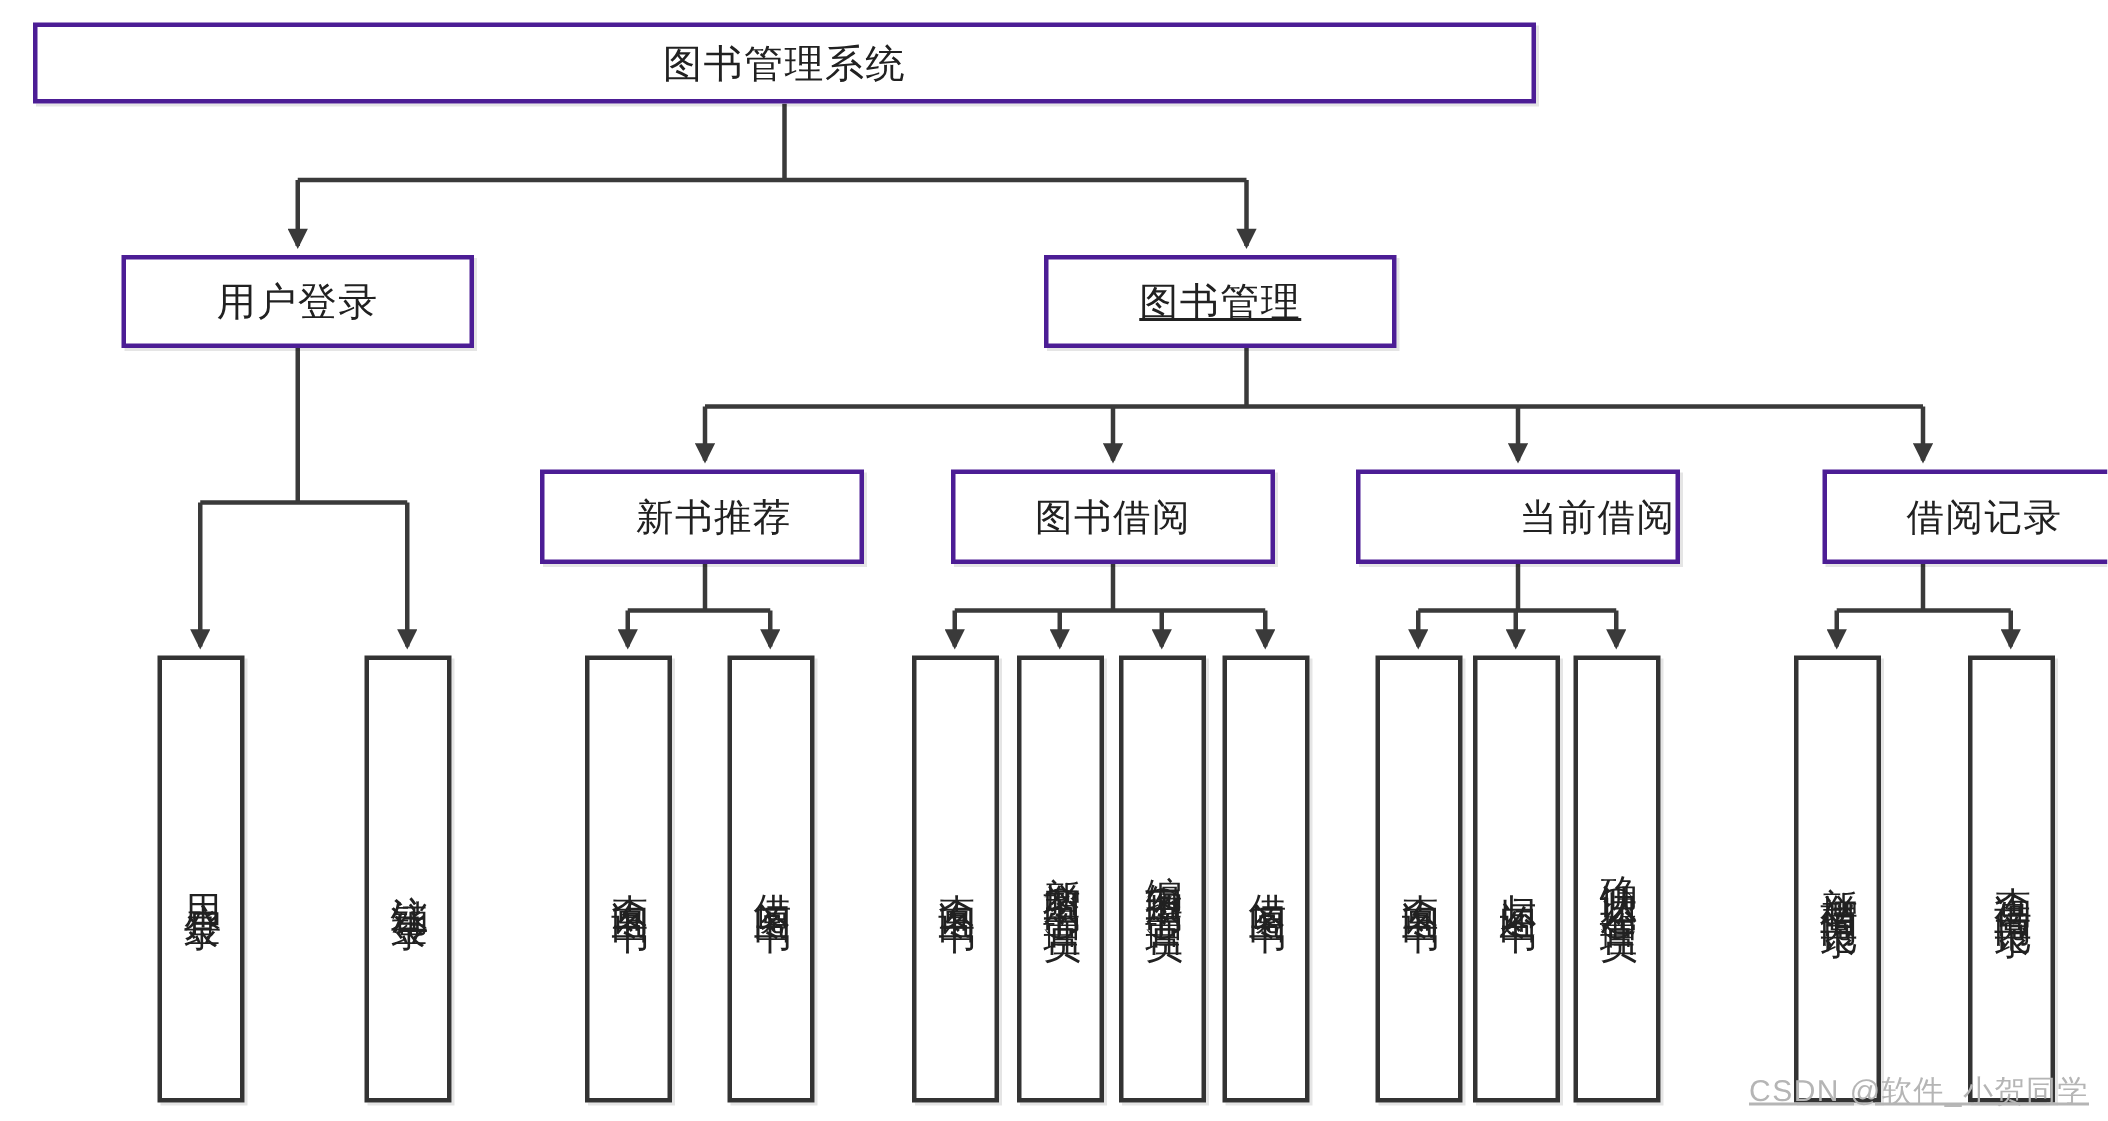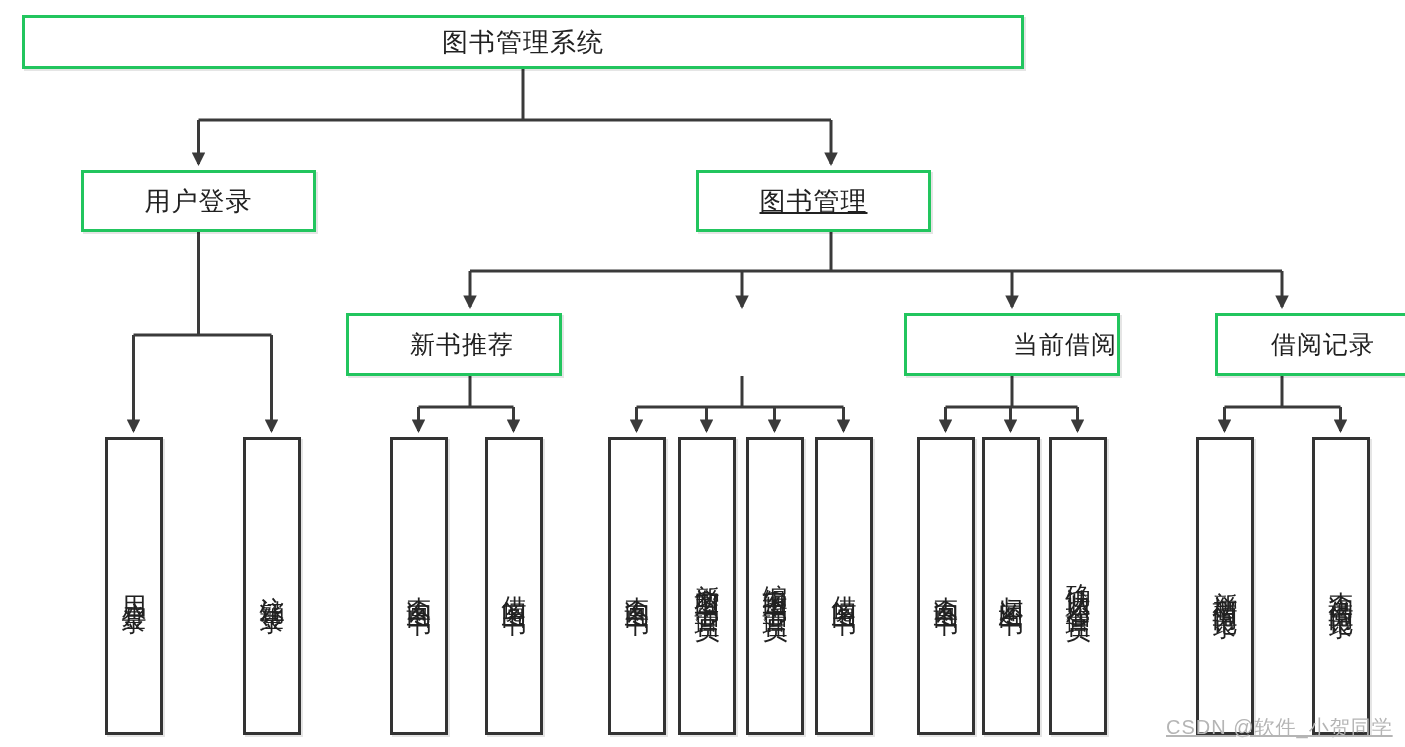--- a/index.html
+++ b/index.html
@@ -26,21 +26,21 @@
   }
   svg.connectors path {
     stroke: #3a3a3a;
     stroke-width: 3;
     fill: none;
   }
   .node {
     position: absolute;
     box-sizing: border-box;
     background: #ffffff;
-    border: 3px solid #22c55e;
+    border: 3px solid #4c1d95;
     box-shadow: 2px 2px 0 rgba(0,0,0,0.10);
     display: flex;
     align-items: center;
     justify-content: center;
     font-size: 26px;
     letter-spacing: 1px;
     white-space: nowrap;
   }
   .node.root {
     left: 22px;  top: 15px;  width: 1002px; height: 54px;
@@ -137,22 +137,25 @@
     <span>图书管理系统</span>
   </div>
 
   <div class="node lvl1" style="left:81px;">
     <span>用户登录</span>
   </div>
   <div class="node lvl1" style="left:696px;text-decoration:underline;">
     <span>图书管理</span>
   </div>
 
-  <div class="node lvl2" style="left:346px;padding-left:16px;">
+  <div class="node lvl2" style="left:360px;padding-left:16px;">
     <span>新书推荐</span>
+  </div>
+  <div class="node lvl2" style="left:634px;">
+    <span>图书借阅</span>
   </div>
   <div class="node lvl2" style="left:904px;justify-content:flex-end;">
     <span>当前借阅</span>
   </div>
   <div class="node lvl2" style="left:1200px;margin-left:15px;">
     <span>借阅记录</span>
   </div>
 
   <div class="leaf" style="left:105px;">
     <span class="vtext">用户登录</span>

